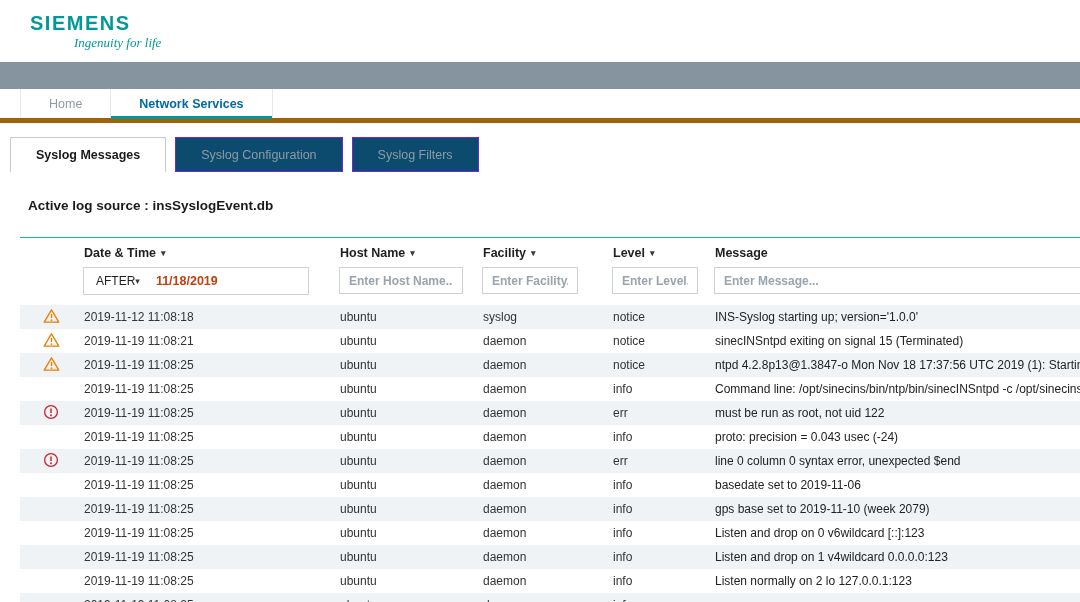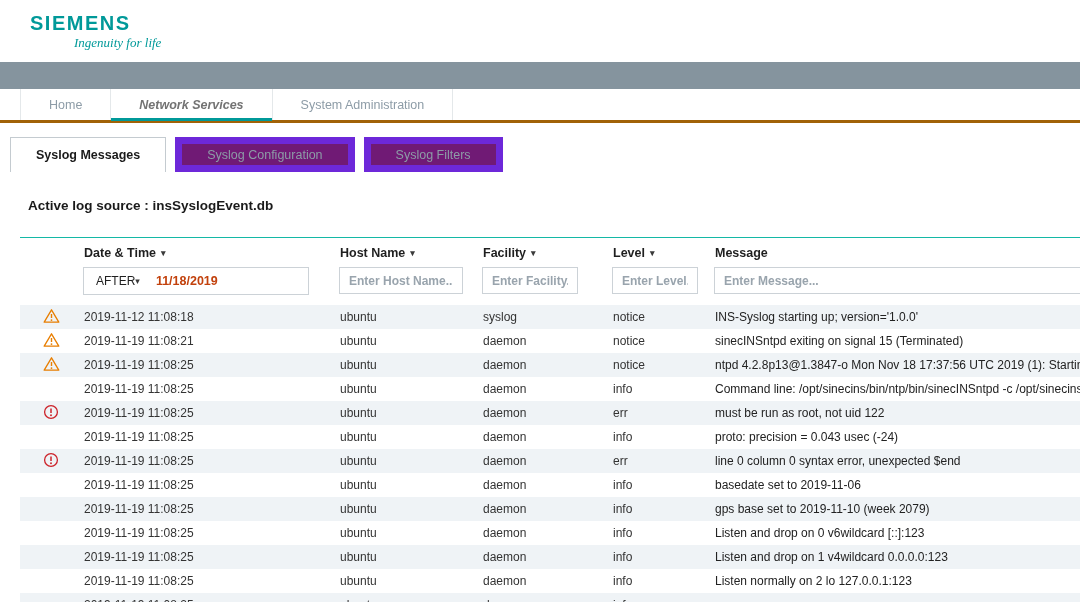--- a/index.html
+++ b/index.html
@@ -15,36 +15,36 @@
   .logo { color:#009999; font-weight:bold; font-size:20px; letter-spacing:1.5px; line-height:20px; }
   .tagline {
     font-family:"Liberation Serif", serif; font-style:italic;
     color:#009999; font-size:13px; margin:2px 0 0 44px;
   }
 
   
   .band { height:27px; background:#85949e; }
 
   
-  .nav { display:flex; height:34px; border-bottom:3px solid #a16207; padding-left:20px; background:#fff; }
+  .nav { display:flex; height:34px; border-bottom:5px solid #a16207; padding-left:20px; background:#fff; }
   .nav-item {
     display:flex; align-items:center; padding:0 28px; font-size:12.5px;
     color:#8d9ca7; border-left:1px solid #e4e8ea; cursor:pointer; position:relative;
   }
   .nav-item:last-child { border-right:1px solid #e4e8ea; }
-  .nav-item.active { color:#737373; font-weight:bold;font-style:italic; }
+  .nav-item.active { color:#0369a1; font-weight:bold; }
   .nav-item.active::after {
     content:""; position:absolute; left:0; right:0; bottom:-1px; height:3px; background:#009999;
   }
 
   
   .tabs { display:flex; gap:9px; padding:14px 0 0 10px; height:49px; }
   .tab {
     display:flex; align-items:center; padding:0 25px; font-size:12.5px;
-    background:#701a75; color:#8d9ca7; border:7px solid #6d28d9; cursor:pointer;
+    background:#0c4a6e; color:#8d9ca7; border:1px solid #6d28d9; cursor:pointer;
   }
   .tab.active {
     background:#fff; color:#1a1a1a; font-weight:bold;
     border:1px solid #c4cbd0; border-bottom:none;
   }
 
   
   .log-source { margin:26px 0 0 28px; font-size:13.5px; font-weight:bold; color:#1a1a1a; }
 
   
@@ -102,23 +102,20 @@
   </div>
 
   <div class="band"></div>
 
   <div class="nav">
     <div class="nav-item">
       <span>Home</span>
     </div>
     <div class="nav-item active">
       <span>Network Services</span>
-    </div>
-    <div class="nav-item">
-      <span>System Administration</span>
     </div>
   </div>
 
   <div class="tabs">
     <div class="tab active">
       <span>Syslog Messages</span>
     </div>
     <div class="tab">
       <span>Syslog Configuration</span>
     </div>

